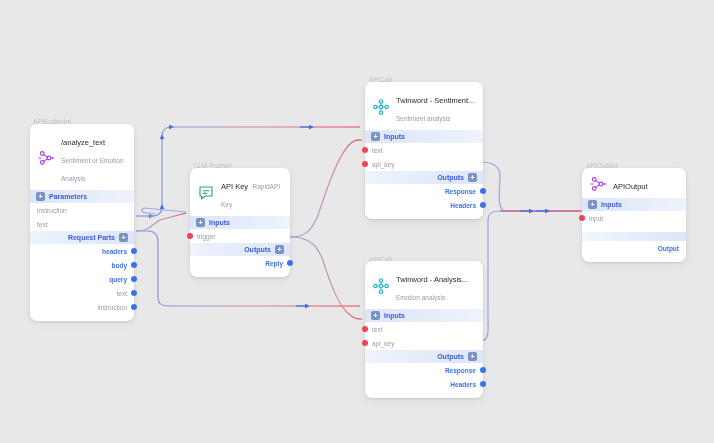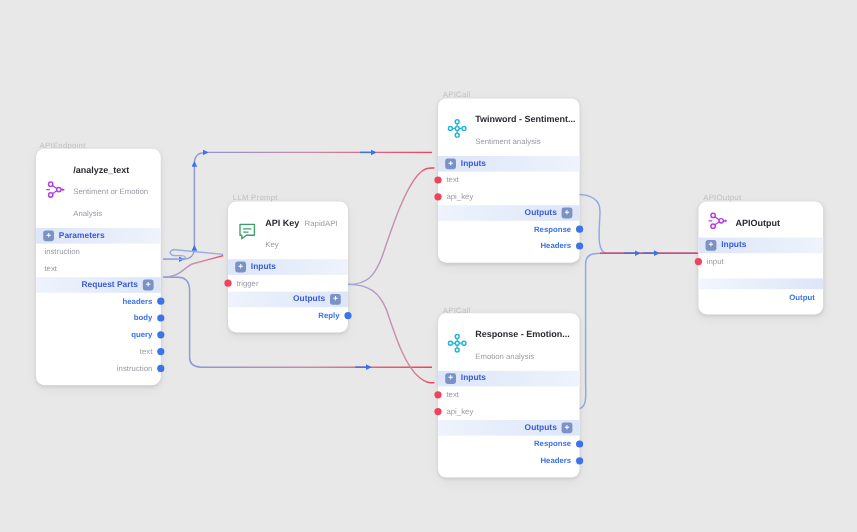--- a/index.html
+++ b/index.html
@@ -39,21 +39,21 @@
   .node-head {
     display: flex;
     align-items: center;
     padding: 7px 7px 5px 7px;
     gap: 6px;
   }
   .node-icon { flex: 0 0 auto; line-height: 0; }
   .node-titles { min-width: 0; }
   .node-title {
     font-size: 7.5px;
-    font-weight: bold;
+    font-weight: normal;
     color: #2a2a33;
     line-height: 10px;
     white-space: nowrap;
     overflow: hidden;
     text-overflow: ellipsis;
     margin-top: 31px;
   }
   .node-sub {
     font-size: 6.5px;
     color: #9a9aa5;
@@ -301,21 +301,21 @@
         <svg width="18" height="18" viewBox="0 0 24 24">
           <circle cx="12" cy="4.5" r="2.2" fill="none" stroke="#1fb6d6" stroke-width="1.6"></circle>
           <circle cx="12" cy="19.5" r="2.2" fill="none" stroke="#1fb6d6" stroke-width="1.6"></circle>
           <circle cx="4.5" cy="12" r="2.2" fill="none" stroke="#1fb6d6" stroke-width="1.6"></circle>
           <circle cx="19.5" cy="12" r="2.2" fill="none" stroke="#1fb6d6" stroke-width="1.6"></circle>
           <circle cx="12" cy="12" r="2.2" fill="none" stroke="#1fb6d6" stroke-width="1.6"></circle>
           <path d="M12,7 V9.7 M12,14.3 V17 M7,12 H9.7 M14.3,12 H17" stroke="#1fb6d6" stroke-width="1.4"></path>
         </svg>
       </span>
       <span class="node-titles">
-        <span class="node-title">Response - Emotion...</span>
+        <span class="node-title">Twinword - Analysis...</span>
         <span class="node-sub">Emotion analysis</span>
       </span>
     </div>
     <div class="section">
       <span class="plus-badge">+</span>
       <span>Inputs</span>
     </div>
     <div class="row">
       <span class="port in"></span>
       <span class="label">text</span>

